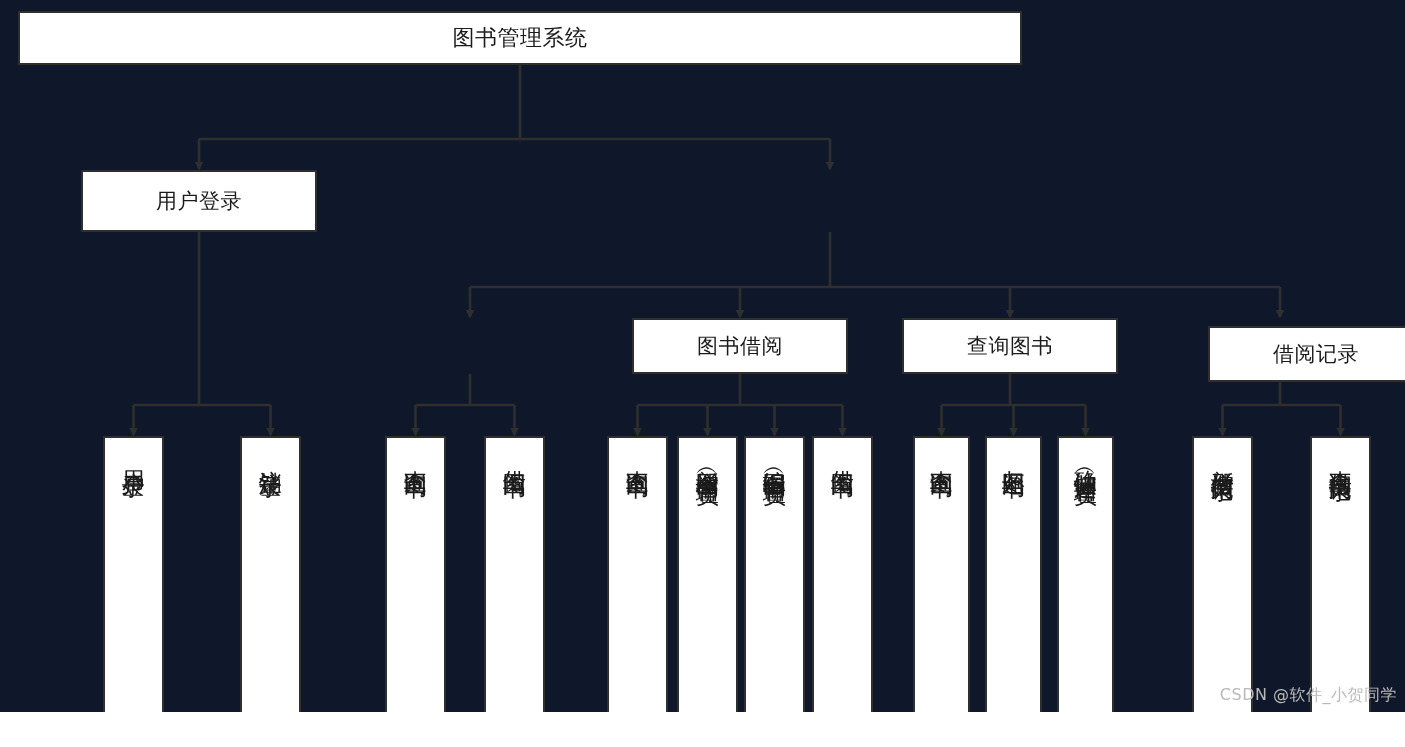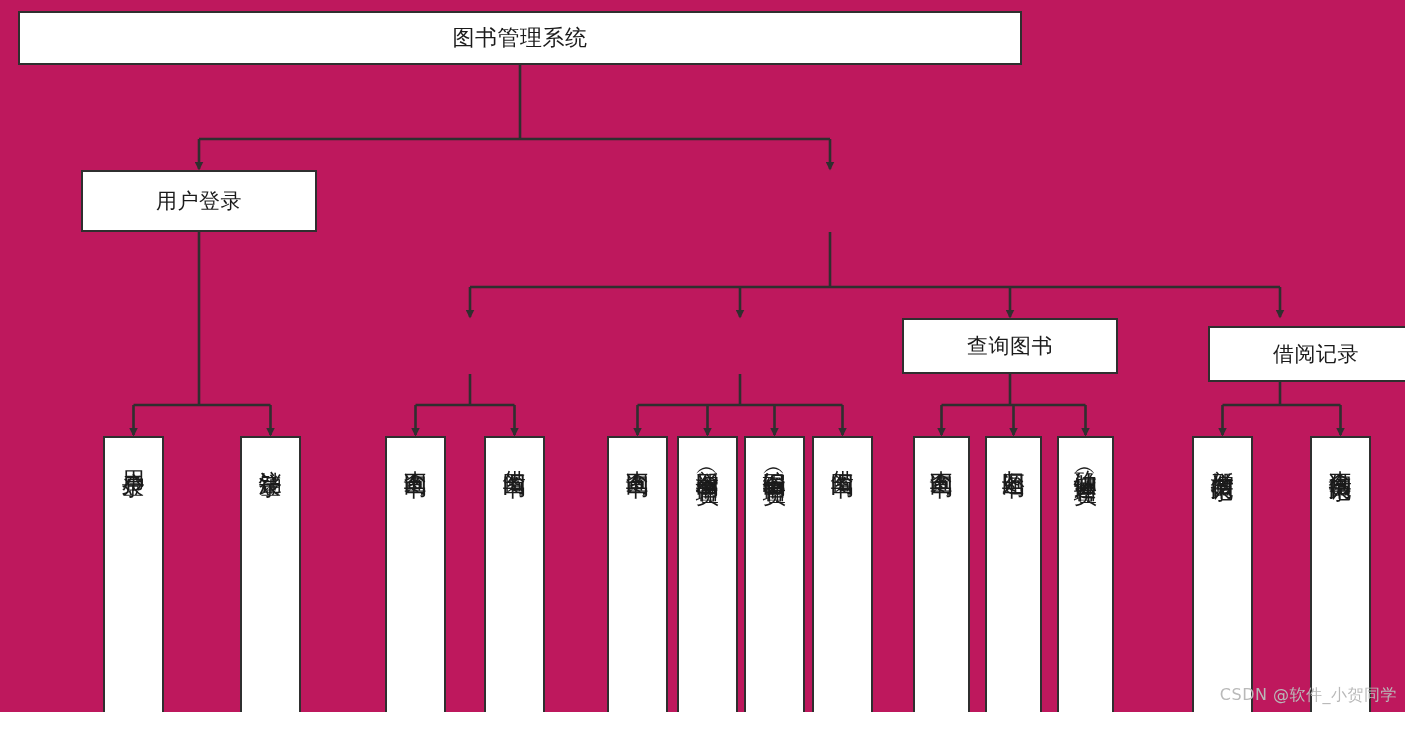--- a/index.html
+++ b/index.html
@@ -8,21 +8,21 @@
     padding: 0;
     background: #ffffff;
   }
   body {
     font-family: "DejaVu Sans", "Liberation Sans", sans-serif;
   }
   #diagram-root {
     position: relative;
     width: 1405px;
     height: 712px;
-    background: #be185d;
+    background: #0f172a;
     overflow: hidden;
   }
   #diagram-svg {
     position: absolute;
     left: 0;
     top: 0;
     width: 1405px;
     height: 747px;
   }
   .node {
@@ -120,20 +120,23 @@
   </svg>
 
   <div class="node root horizontal" style="left: 18px; top: 11px; width: 1004px; height: 54px;">
     <span class="node-label">图书管理系统</span>
   </div>
 
   <div class="node horizontal" style="left: 81px; top: 170px; width: 236px; height: 62px;">
     <span class="node-label">用户登录</span>
   </div>
 
+  <div class="node horizontal" style="left: 632px; top: 318px; width: 216px; height: 56px;">
+    <span class="node-label">图书借阅</span>
+  </div>
   <div class="node horizontal" style="left: 902px; top: 318px; width: 216px; height: 56px;">
     <span class="node-label">查询图书</span>
   </div>
   <div class="node horizontal" style="left: 1172px; top: 326px; width: 216px; height: 56px; margin-left: 36px;">
     <span class="node-label">借阅记录</span>
   </div>
 
   <div class="node vertical" style="left: 103px; top: 436px; width: 61px; height: 298px;">
     <span class="node-label">用户登录</span>
   </div>

